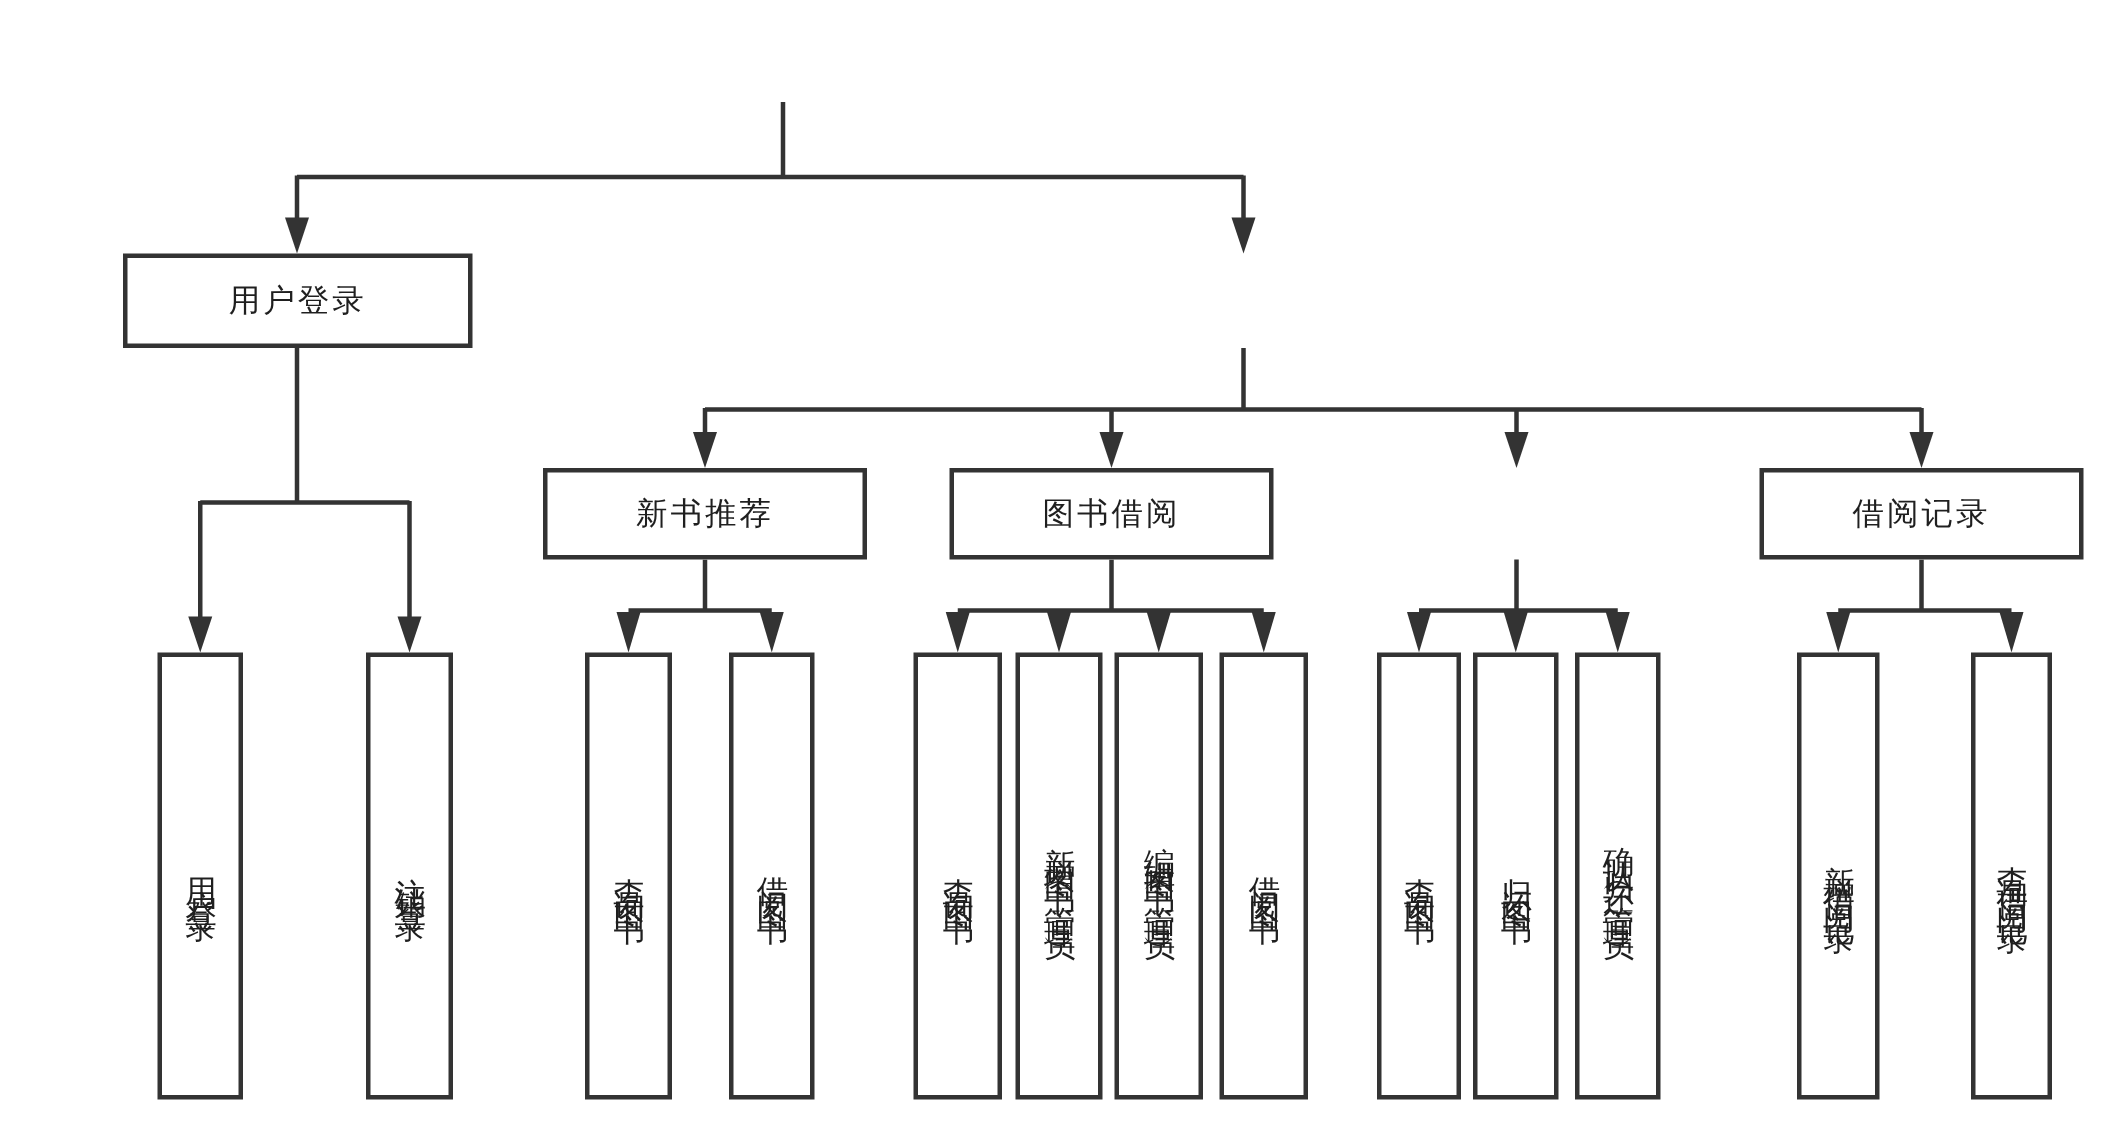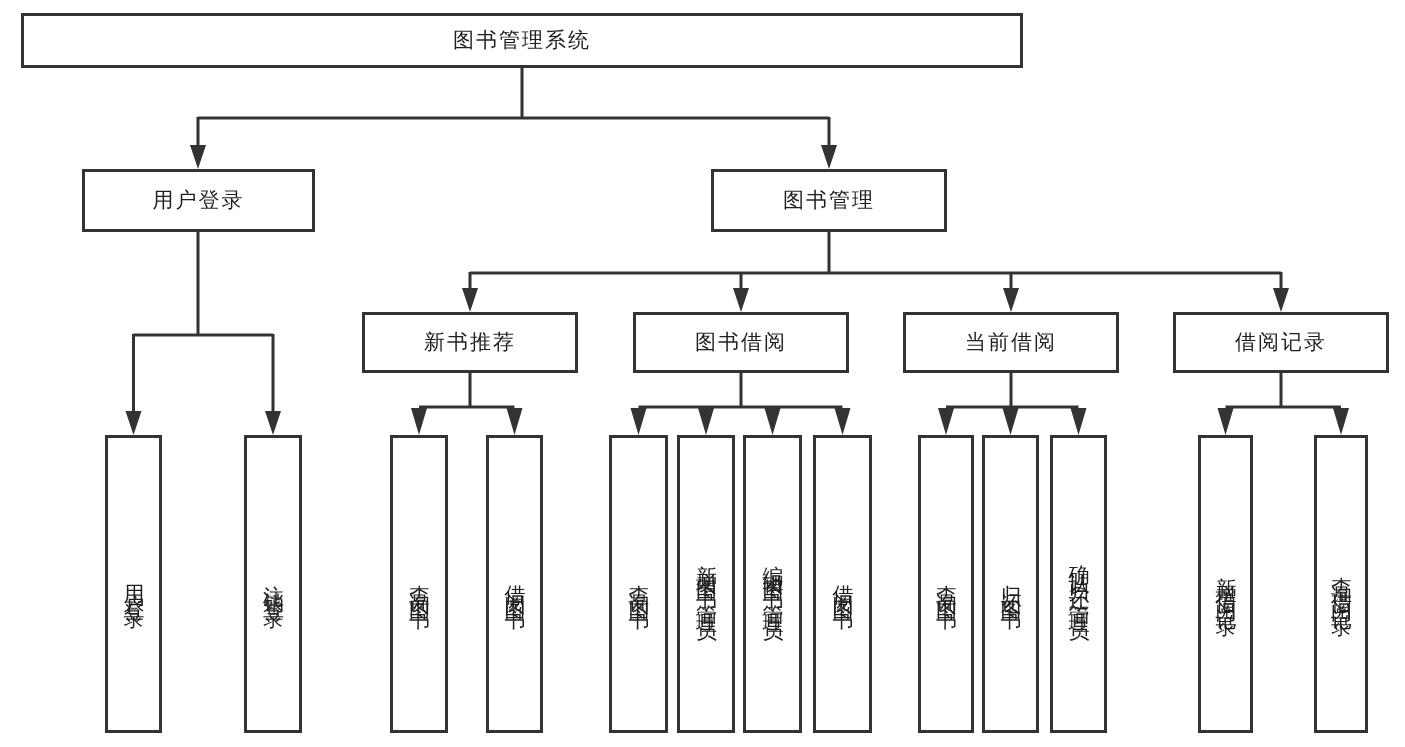--- a/index.html
+++ b/index.html
@@ -66,28 +66,25 @@
       <polygon points="764.5,408 780.5,408 772.5,435"></polygon>
       <polygon points="834.5,408 850.5,408 842.5,435"></polygon>
       <polygon points="938,408 954,408 946,435"></polygon>
       <polygon points="1002.5,408 1018.5,408 1010.5,435"></polygon>
       <polygon points="1070.5,408 1086.5,408 1078.5,435"></polygon>
       <polygon points="1217.5,408 1233.5,408 1225.5,435"></polygon>
       <polygon points="1333,408 1349,408 1341,435"></polygon>
     </g>
   </svg>
 
-  <div class="node h" style="left:21px;top:13px;width:1002px;height:55px">图书管理系统</div>
 
   <div class="node h" style="left:82px;top:169px;width:233px;height:63px">用户登录</div>
-  <div class="node h" style="left:711px;top:169px;width:236px;height:63px">图书管理</div>
 
   <div class="node h" style="left:633px;top:312px;width:216px;height:61px">图书借阅</div>
   <div class="node h" style="left:362px;top:312px;width:216px;height:61px">新书推荐</div>
-  <div class="node h" style="left:903px;top:312px;width:216px;height:61px">当前借阅</div>
   <div class="node h" style="left:1173px;top:312px;width:216px;height:61px">借阅记录</div>
 
   <div class="node v" style="left:105px;top:435px;width:57px;height:298px">用户登录</div>
   <div class="node v" style="left:244px;top:435px;width:58px;height:298px">注销登录</div>
 
   <div class="node v" style="left:390px;top:435px;width:58px;height:298px">查询图书</div>
   <div class="node v" style="left:486px;top:435px;width:57px;height:298px">借阅图书</div>
 
   <div class="node v" style="left:609px;top:435px;width:59px;height:298px">查询图书</div>
   <div class="node v" style="left:677px;top:435px;width:58px;height:298px">新增图书（管理员）</div>

